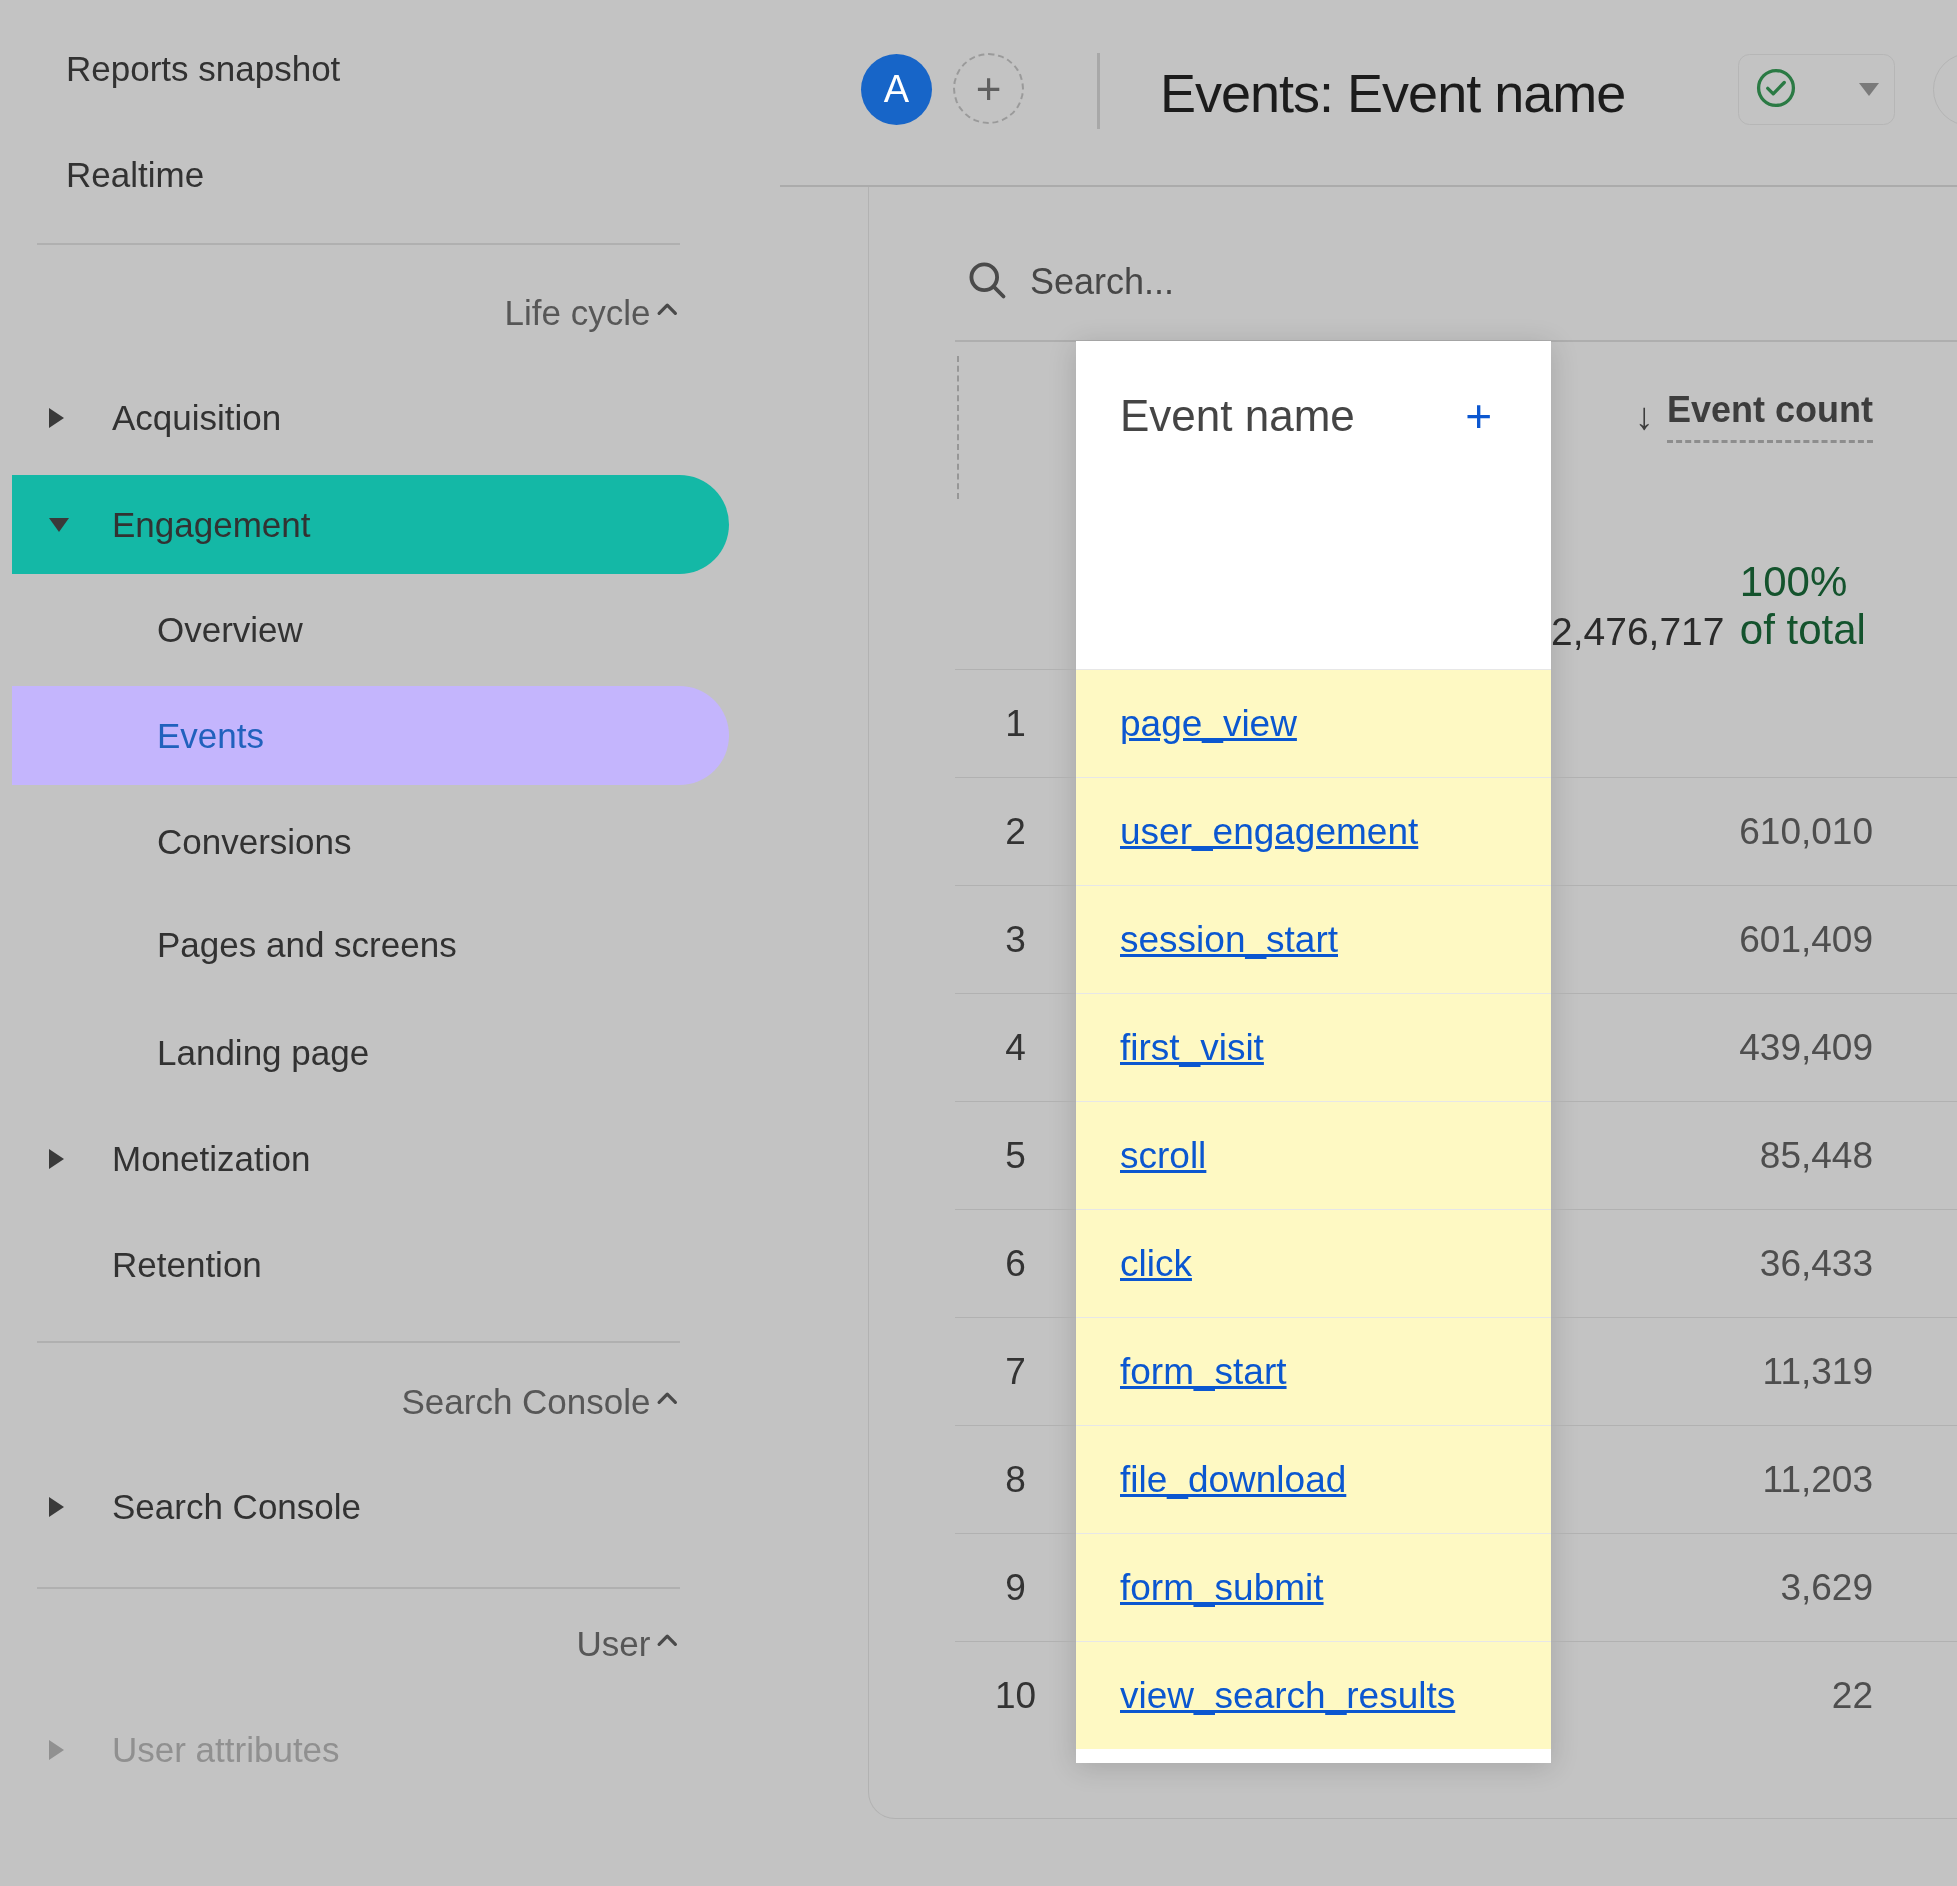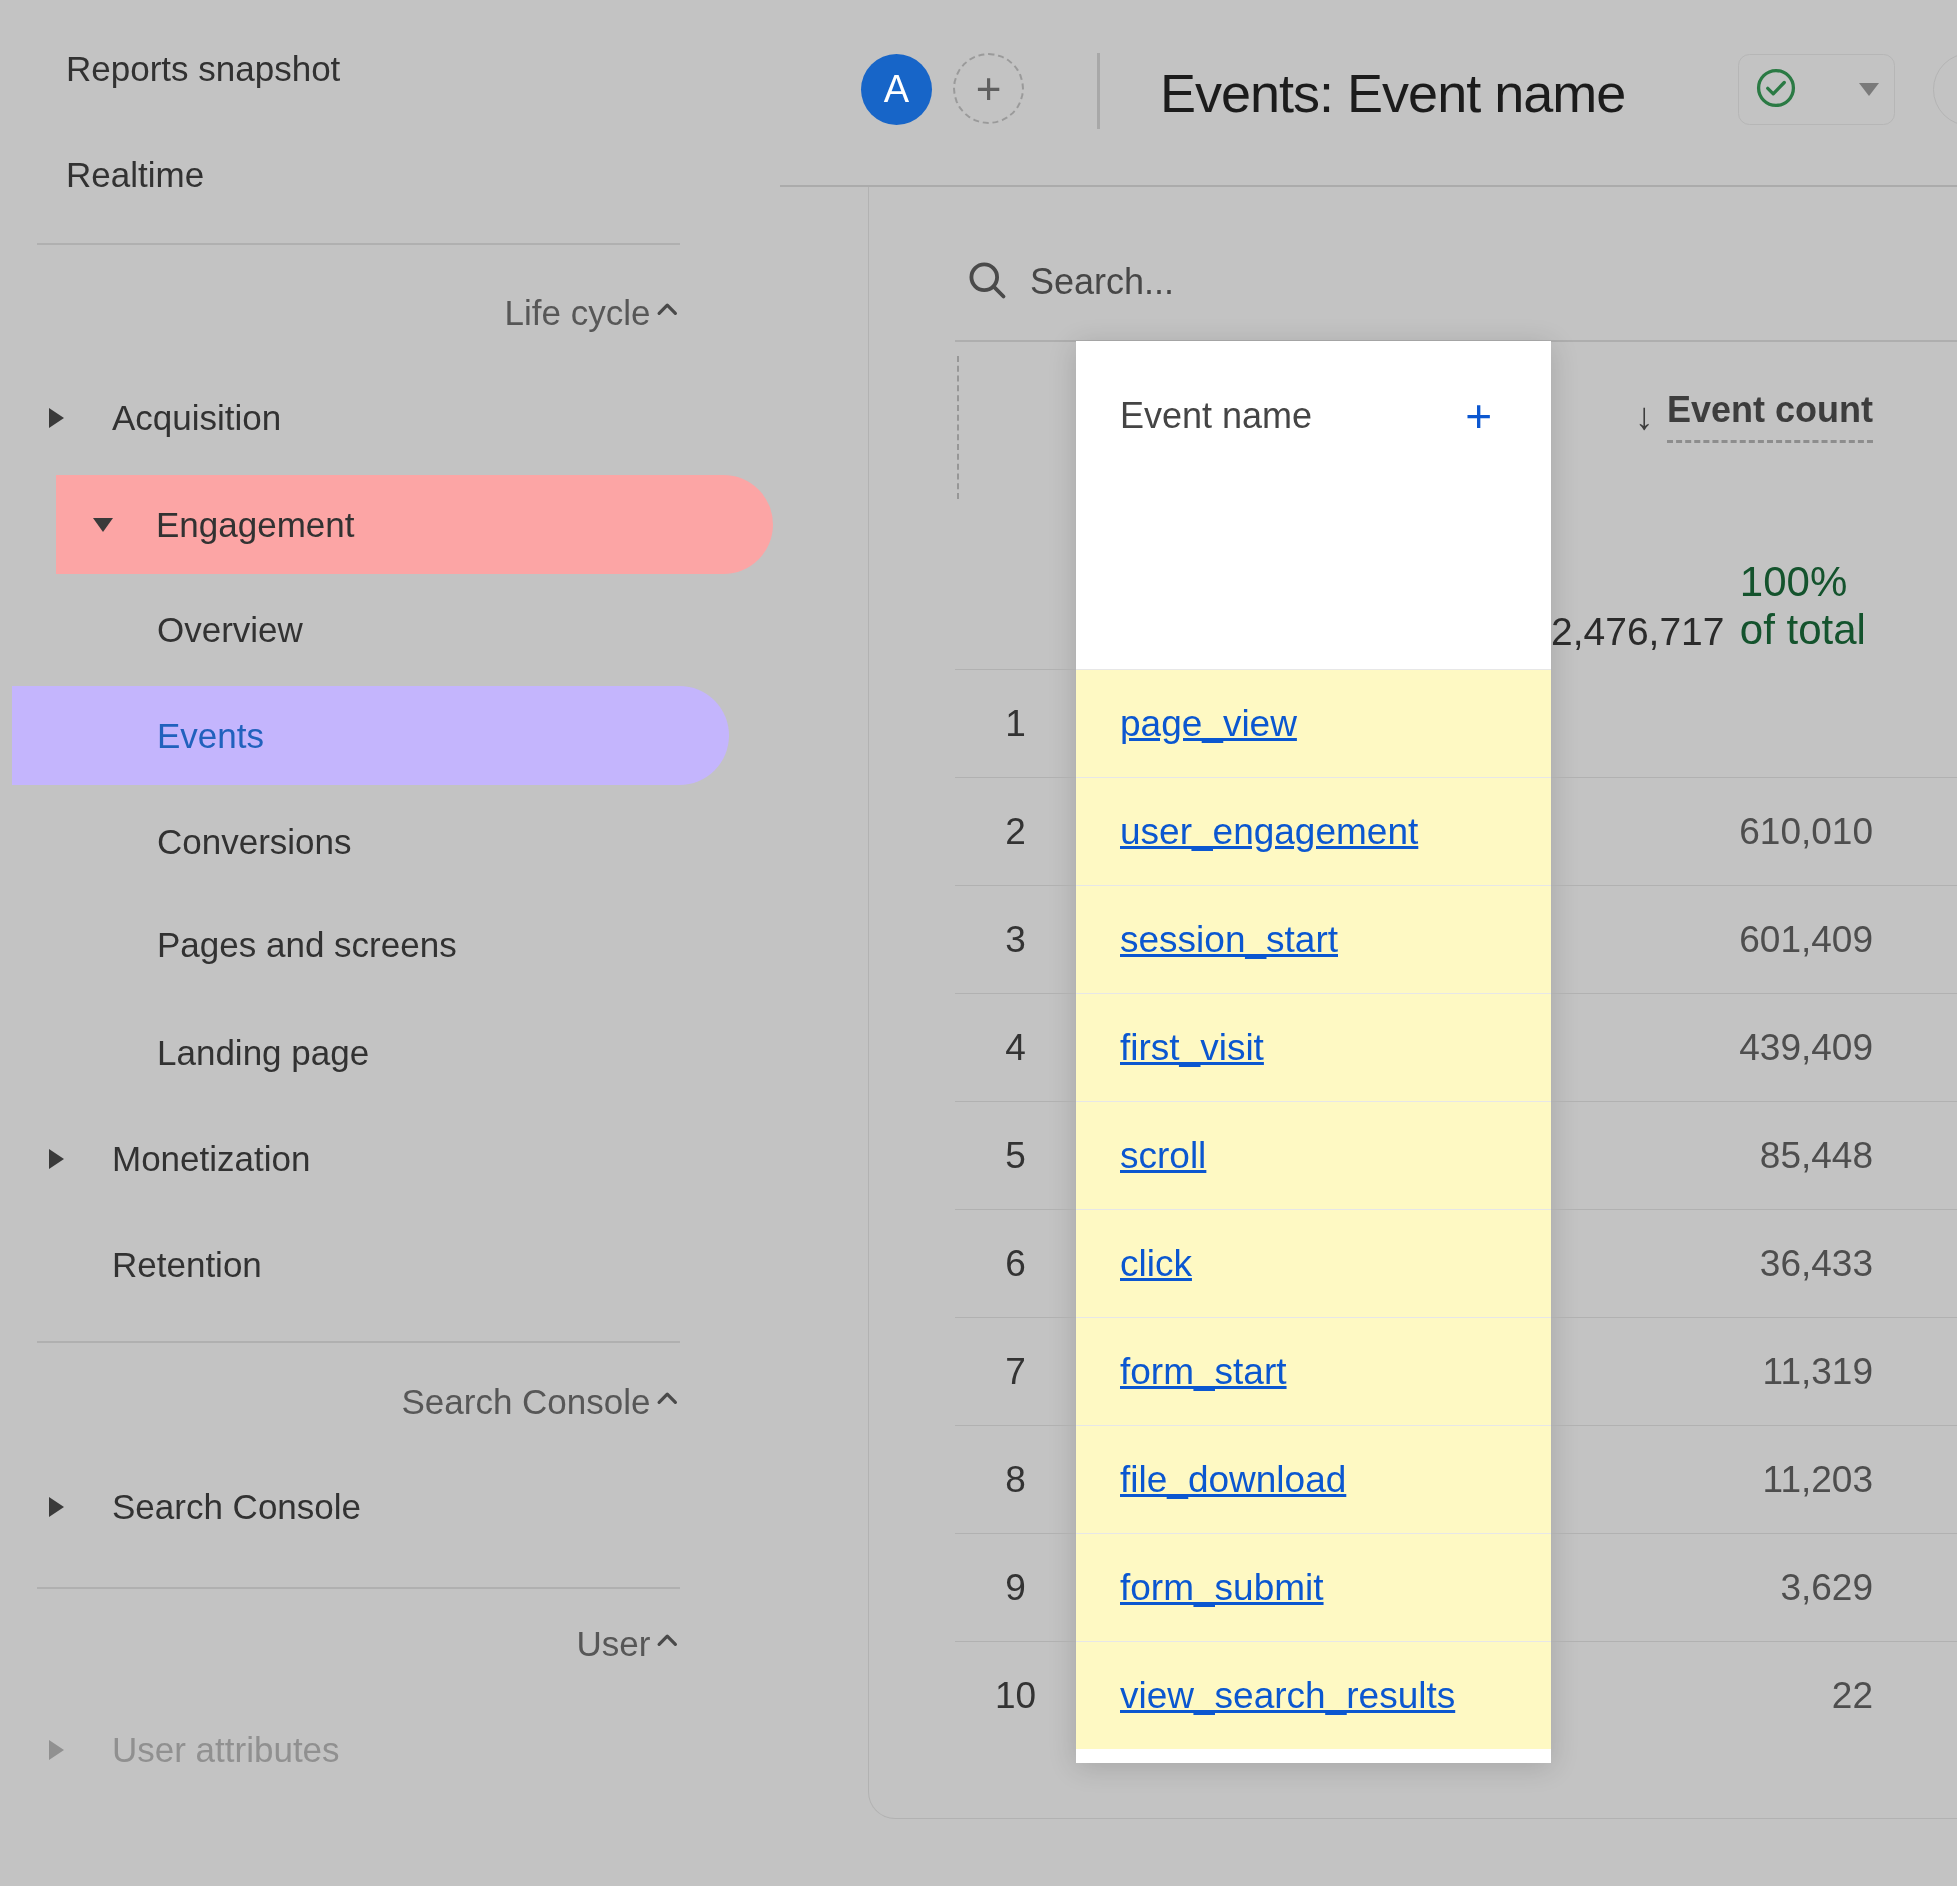--- a/index.html
+++ b/index.html
@@ -19,21 +19,21 @@
     display:flex;align-items:center;
     font-size:35px;color:#323232;box-sizing:border-box;cursor:pointer;
   }
   .nav-top{padding-left:54px;}
   .nav-section{padding-left:54px;padding-right:48px;color:#575757;justify-content:flex-end;}
   .nav-collection{padding-left:37px;}
   .nav-report{padding-left:145px;}
   .icon-box{width:63px;display:flex;align-items:center;flex:0 0 63px;}
   .tri-right{width:0;height:0;border-top:10.5px solid transparent;border-bottom:10.5px solid transparent;border-left:15.3px solid #3a3a3a;}
   .tri-down{width:0;height:0;border-left:10.5px solid transparent;border-right:10.5px solid transparent;border-top:14.3px solid #3a3a3a;}
-  .pill-expanded{background:#fca5a5;border-radius:0 50px 50px 0;width:717px;height:99px;margin-left:44px;}
+  .pill-expanded{background:#14b8a6;border-radius:0 50px 50px 0;width:717px;height:99px;}
   .pill-selected{background:#c4b5fd;border-radius:0 50px 50px 0;width:717px;height:99px;color:#2161bd;font-weight:500;}
   .nav-disabled{color:#909090;}
   .nav-disabled .tri-right{border-left-color:#909090;}
   .side-divider{position:absolute;left:37px;width:643px;height:1.9px;background:#b0b0b0;}
 
   
   .avatar{left:861px;top:54px;width:71px;height:71px;border-radius:50%;background:#1765c8;
     color:#fff;font-size:38px;font-weight:500;display:flex;align-items:center;justify-content:center;cursor:pointer;}
   .add-comparison{left:953px;top:53px;width:71px;height:71px;border-radius:50%;border:2.9px dashed #9a9a9a;
     color:#5f5f5f;font-size:44px;display:flex;align-items:center;justify-content:center;box-sizing:border-box;cursor:pointer;}
@@ -54,21 +54,21 @@
   .search-rule{left:955px;top:340px;width:1003px;height:1.9px;background:#aeaeae;}
   .spotlight-band{left:1076px;top:341px;width:475px;height:1422px;background:#ffffff;
     box-shadow:0 3.8px 27px rgba(0,0,0,0.16);z-index:1;}
   .dashed-col-edge{left:957px;top:356px;width:0;height:143px;border-left:2.9px dashed #979797;z-index:2;}
 
   
   .thead{left:955px;top:375px;width:1003px;height:82px;display:flex;z-index:2;}
   .th-rank{width:121px;flex:0 0 121px;}
   .th-name{width:475px;flex:0 0 475px;display:flex;align-items:center;justify-content:space-between;
     padding:0 59px 0 44px;box-sizing:border-box;}
-  .th-name-label{font-size:36px;color:#454545;font-weight:500;}
+  .th-name-label{font-size:44px;color:#454545;font-weight:500;}
   .th-plus{color:#0b57d0;font-size:46px;font-weight:500;cursor:pointer;}
   .th-count{flex:1;display:flex;align-items:center;justify-content:flex-end;padding-right:85px;gap:13.4px;cursor:pointer;}
   .sort-arrow{font-size:38px;color:#3d3d3d;}
   .th-count-label{font-size:36px;color:#3d3d3d;font-weight:700;border-bottom:3.8px dashed #8d8d8d;padding-bottom:9.6px;}
 
   .totals{left:955px;top:511px;width:1003px;height:143px;display:flex;z-index:2;}
   .totals-cell{flex:1;display:flex;flex-direction:row;align-items:flex-end;justify-content:center;gap:15.3px;padding-right:85px;}
   .total-count{font-size:39px;font-weight:500;color:#2b2b2b;}
   .total-percent{font-size:42px;color:#14532d;}
 

